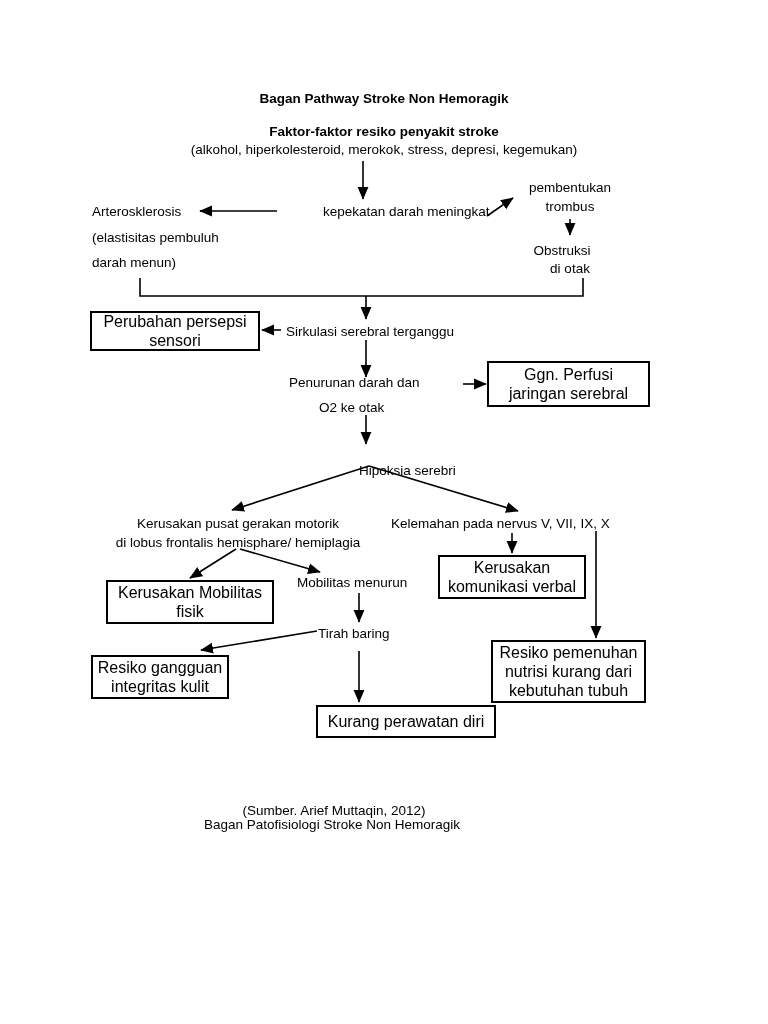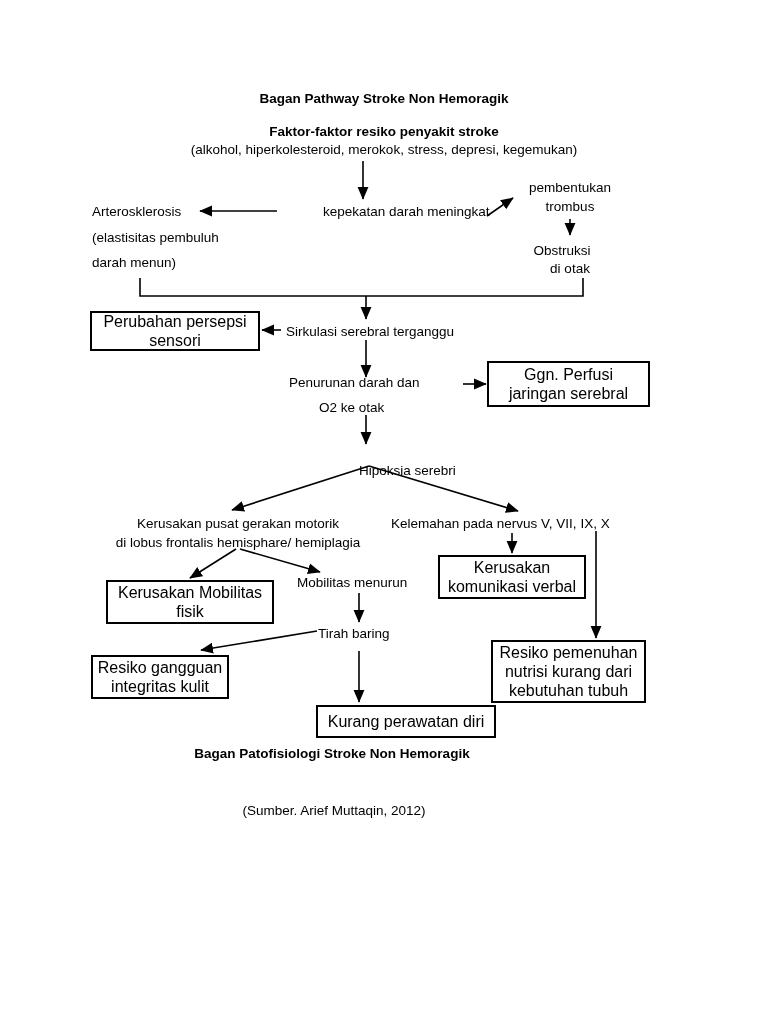--- a/index.html
+++ b/index.html
@@ -169,16 +169,16 @@
   <div class="box" style="left:491px; top:640px; width:155px; height:63px;justify-content:center;">
     <span>Resiko pemenuhan
 nutrisi kurang dari
 kebutuhan tubuh</span>
   </div>
 
   <div class="box" style="left:272px; top:705px; width:180px; height:33px;margin-left:44px;">
     <span>Kurang perawatan diri</span>
   </div>
 
-  <div class="txt center" style="left:0; top:743px; width:664px;font-weight:bold;">Bagan Patofisiologi Stroke Non Hemoragik</div>
+  <div class="txt center" style="left:0; top:814px; width:664px;">Bagan Patofisiologi Stroke Non Hemoragik</div>
   <div class="txt center" style="left:0; top:800px; width:668px;">(Sumber. Arief Muttaqin, 2012)</div>
 
 </div>
 
 </body></html>

